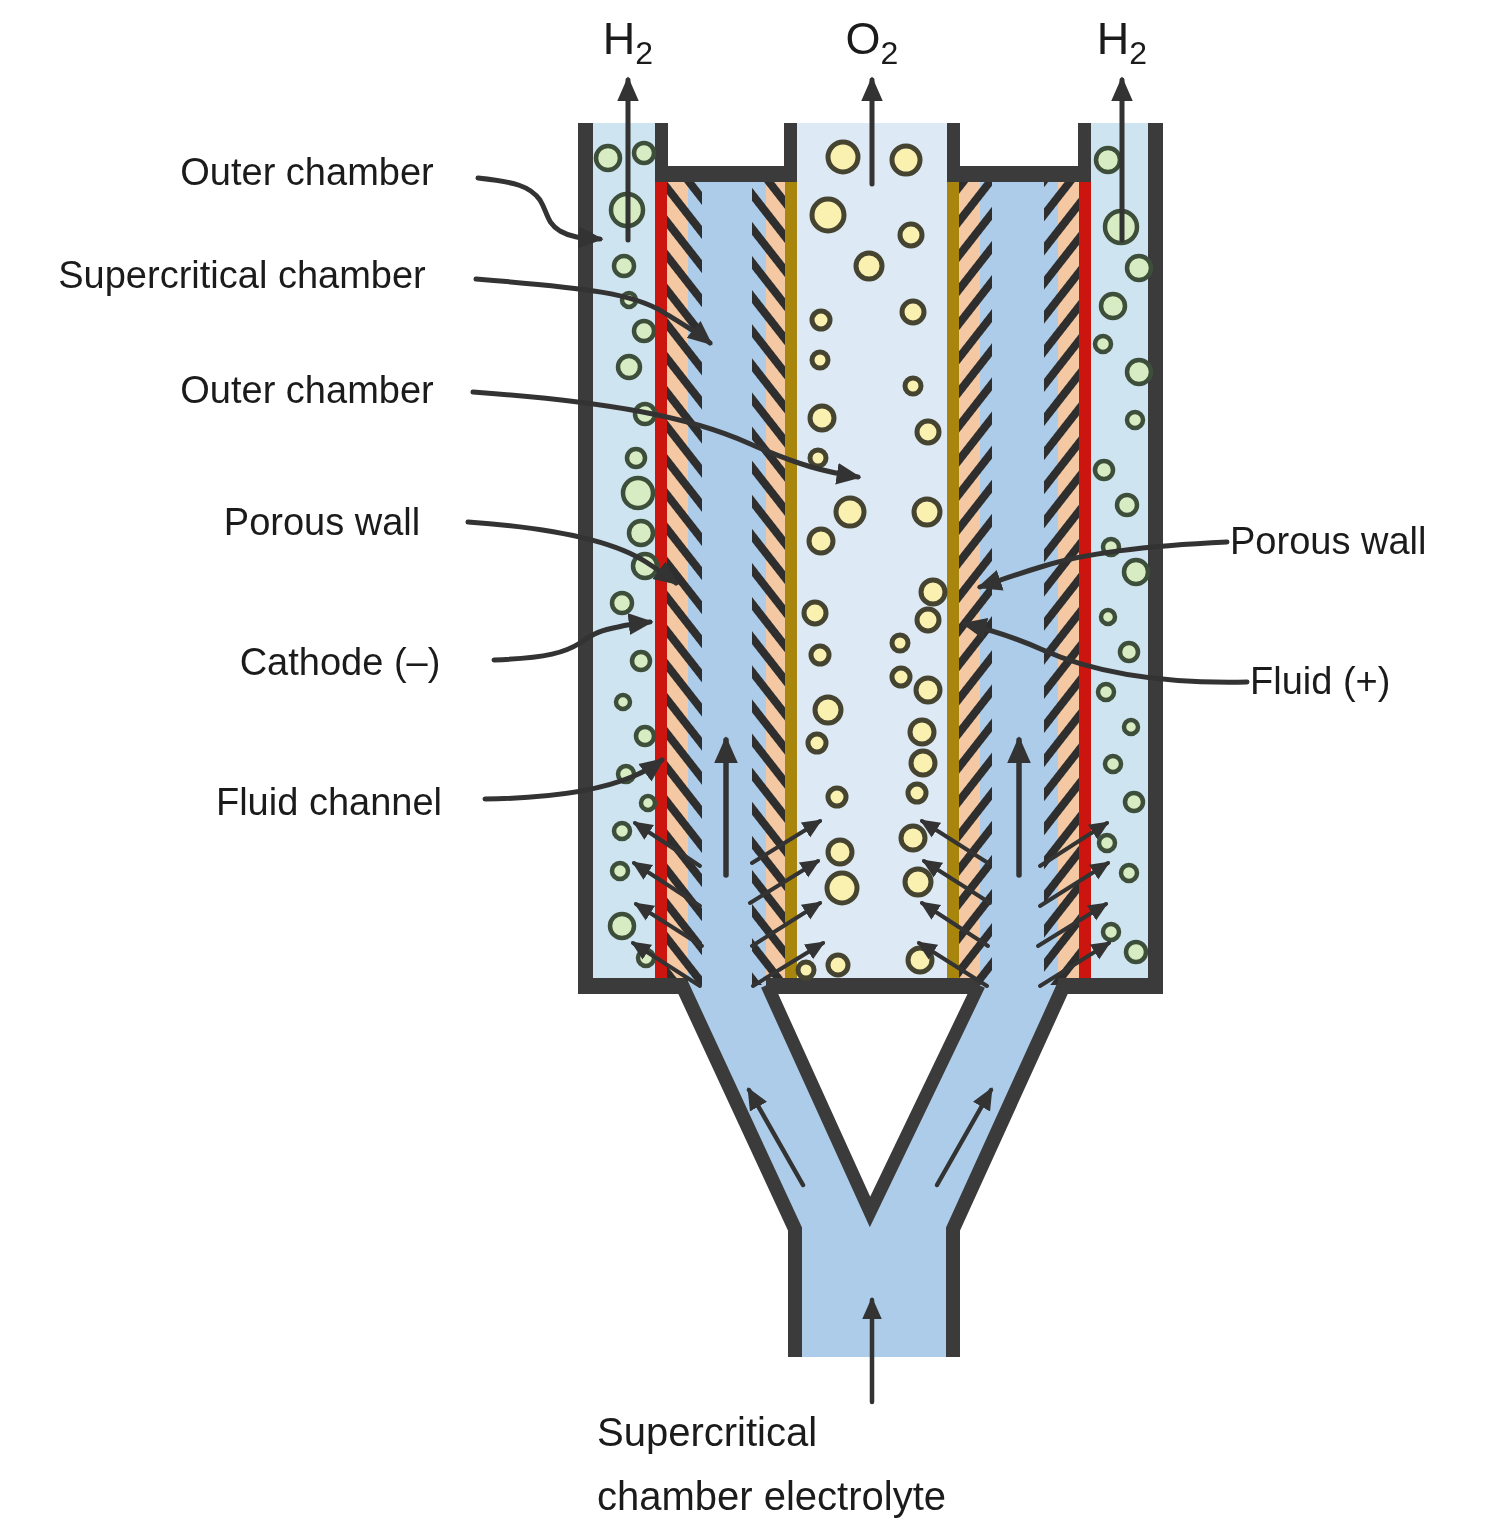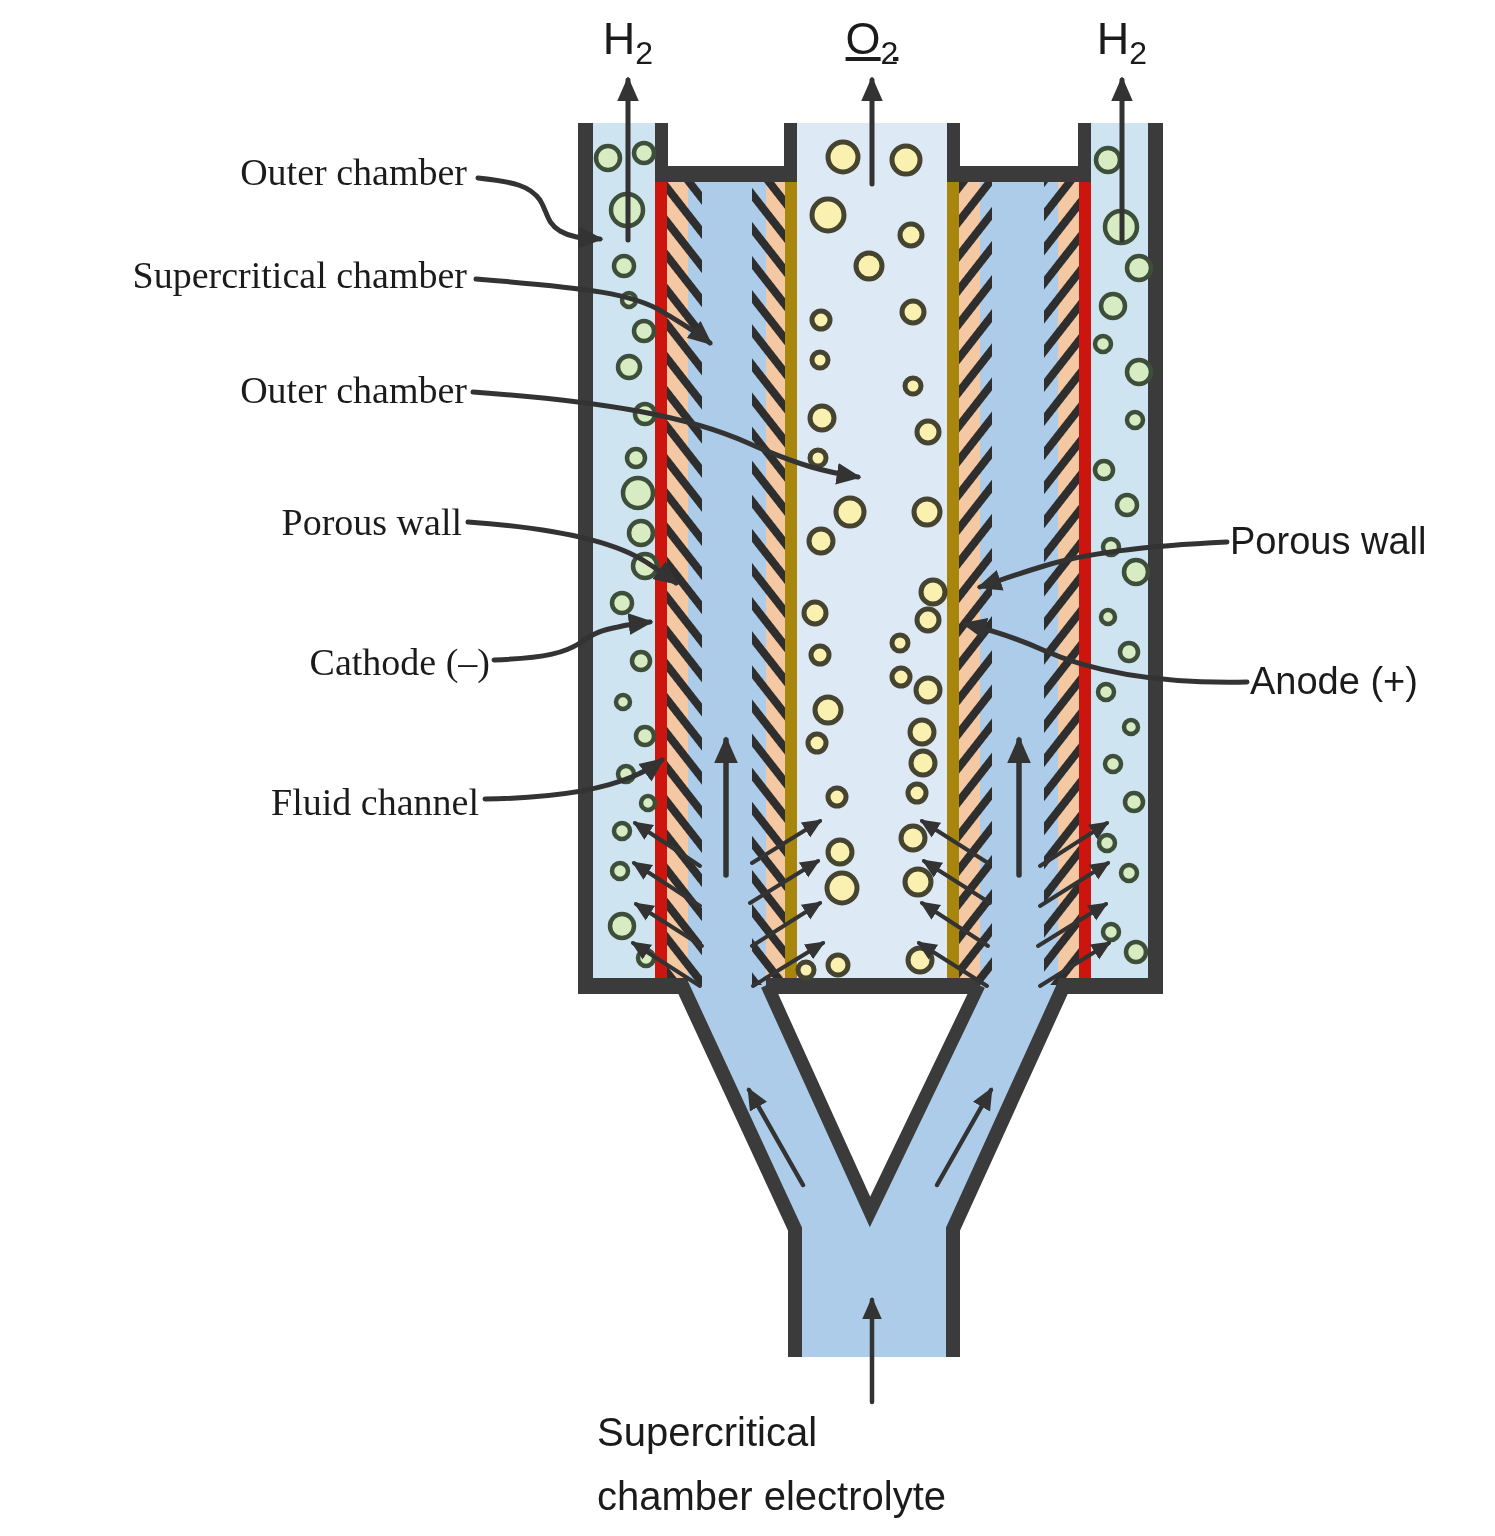--- a/index.html
+++ b/index.html
@@ -22,21 +22,21 @@
   .bub-o2{fill:var(--c-o2-bubble-fill);stroke:var(--c-o2-bubble-stroke);stroke-width:5;}
   .ar{fill:none;stroke:var(--c-arrow);stroke-linecap:round;}
   .ar-gas{stroke-width:5;}
   .ar-sm{stroke-width:4;}
   .ar-lg{stroke-width:5.5;}
   .ar-tube{stroke-width:4.5;}
 
   
   .lbl{position:absolute;font-size:38px;line-height:1.12;color:var(--c-text,#1b1b1b);
        white-space:nowrap;}
-  .r{text-align:right;font-family:Liberation Serif, serif;}
+  .r{text-align:center;}
   .gas{font-size:45px;width:120px;text-align:center;white-space:nowrap;}
   .gas sub{font-size:32px;}
   .feed{font-size:40px;line-height:1.6;white-space:normal;}
 </style>
 </head>
 <body>
 
 <div class="stage">
 
   <svg width="1495" height="1536" viewBox="0 0 1495 1536">
@@ -222,29 +222,29 @@
       <path class="leader" marker-end="url(#ah)" d="M 473 392 C 610 402 690 417 748 443 C 800 466 826 472 858 477"></path>
       <path class="leader" marker-end="url(#ah)" d="M 468 522 C 556 528 615 542 646 562 C 660 571 668 577 676 583"></path>
       <path class="leader" marker-end="url(#ah)" d="M 494 660 C 548 658 566 652 580 643 C 594 633 602 630 618 627 C 630 624 640 623 650 622"></path>
       <path class="leader" marker-end="url(#ah)" d="M 485 799 C 556 798 604 789 634 776 C 646 771 654 766 662 760"></path>
       <path class="leader" marker-end="url(#ah)" d="M 1227 542 C 1140 546 1082 554 1044 566 C 1014 575 998 581 980 587"></path>
       <path class="leader" marker-end="url(#ah)" d="M 1247 682 C 1155 684 1090 671 1043 650 C 1014 637 992 630 965 624"></path>
     </g>
   </svg>
 
   <div class="lbl gas" style="left:568px;top:14px;"><span>H</span><sub>2</sub></div>
-  <div class="lbl gas" style="left:812px;top:14px;text-decoration:underline;"><span>O</span><sub>2</sub></div>
+  <div class="lbl gas" style="left:812px;top:14px;"><span>O</span><sub>2</sub></div>
   <div class="lbl gas" style="left:1062px;top:14px;"><span>H</span><sub>2</sub></div>
 
   <div class="lbl r" style="left:147px;top:151px;width:320px;">Outer chamber</div>
   <div class="lbl r" style="left:17px;top:254px;width:450px;">Supercritical chamber</div>
   <div class="lbl r" style="left:147px;top:369px;width:320px;">Outer chamber</div>
   <div class="lbl r" style="left:182px;top:501px;width:280px;">Porous wall</div>
   <div class="lbl r" style="left:179px;top:781px;width:300px;">Fluid channel</div>
   <div class="lbl r" style="left:190px;top:641px;width:300px;">Cathode (–)</div>
   <div class="lbl" style="left:1230px;top:520px;">Porous wall</div>
-  <div class="lbl" style="left:1250px;top:660px;">Anode (+)</div>
+  <div class="lbl" style="left:1250px;top:660px;">Fluid (+)</div>
 
   <div class="lbl feed" style="left:597px;top:1400px;width:560px;">
     <div>Supercritical</div>
     <div>chamber electrolyte</div>
   </div>
 </div>
 
 </body></html>

